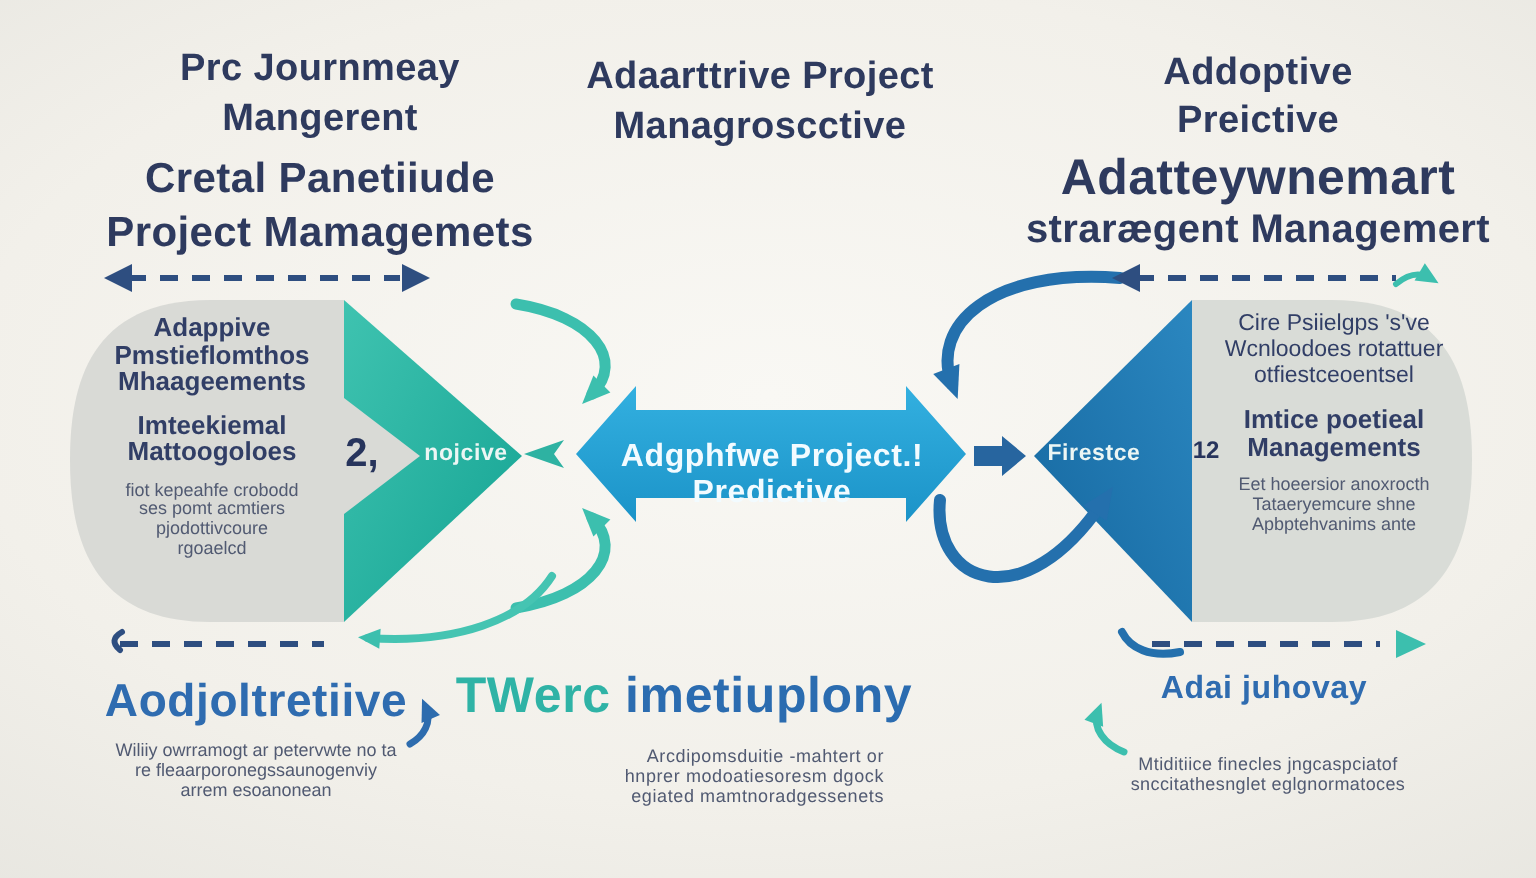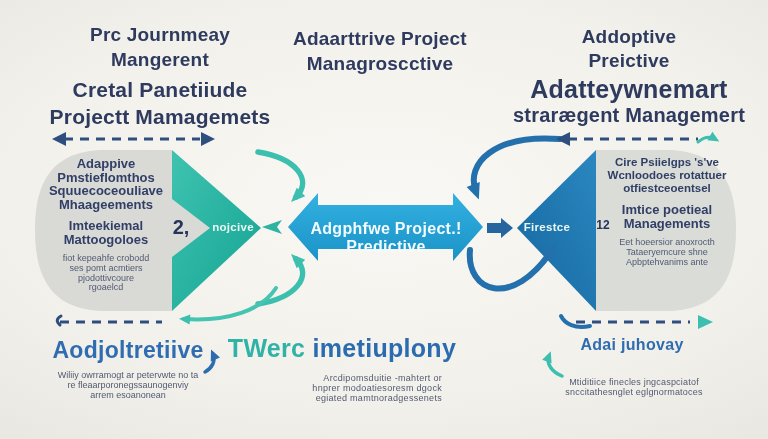--- a/index.html
+++ b/index.html
@@ -6,21 +6,21 @@
   .canvas{
     position:relative;width:768px;height:439px;overflow:hidden;
     font-family:"Liberation Sans", sans-serif;
     background:radial-gradient(ellipse 95% 85% at 50% 45%, #f9f8f4 0%, #f2f0ea 55%, #e3e2dc 100%);
   }
   .shapes{position:absolute;left:0;top:0;width:768px;height:439px;}
   .txt{position:absolute;text-align:center;color:#2e3a5e;z-index:5;}
   .h-md{font-size:19px;font-weight:600;line-height:25px;letter-spacing:.2px;}
   .h-bold{font-size:21px;font-weight:700;line-height:27px;letter-spacing:.2px;}
   .blk{font-size:13px;font-weight:700;line-height:13.5px;color:#313e66;}
-  .blk-semi{font-size:11.5px;font-weight:700;line-height:13px;color:#313e66;}
+  .blk-semi{font-size:11.5px;font-weight:400;line-height:13px;color:#313e66;}
   .tiny{font-size:9px;font-weight:400;line-height:9.8px;color:#515a72;}
   .white-label{font-size:11.5px;font-weight:600;color:#ecf6f4;letter-spacing:.3px;}
   .num{font-weight:700;color:#27345c;}
   .arrow-label{font-size:16px;font-weight:700;color:#f2fbff;letter-spacing:.3px;}
   .btitle{font-weight:700;color:#2f6cb0;letter-spacing:.3px;}
   .teal-word{color:#2fb3a6;}
   .blue-word{color:#2b6cb0;}
   .gap8{height:8px;}
 </style>
 </head>
@@ -104,40 +104,39 @@
 
     <path d="M 205 372 C 212 368 216 361 213 354" fill="none" stroke="#2d6cae" stroke-width="3.5" stroke-linecap="round" marker-end="url(#mBs)"></path>
     <path d="M 562 376 C 552 372 546 364 549 356" fill="none" stroke="#3cbfae" stroke-width="3.5" stroke-linecap="round" marker-end="url(#mTs)"></path>
   </svg>
 
   <div class="txt" style="left:10px;top:22px;width:300px;">
     <div class="h-md">Prc Journmeay</div>
     <div class="h-md">Mangerent</div>
     <div style="height:4px;"></div>
     <div class="h-bold">Cretal Panetiiude</div>
-    <div class="h-bold">Projectt Mamagemets</div>
+    <div class="h-bold">Project Mamagemets</div>
   </div>
 
   <div class="txt" style="left:250px;top:26px;width:260px;">
     <div class="h-md">Adaarttrive Project</div>
     <div class="h-md">Managroscctive</div>
   </div>
 
   <div class="txt" style="left:494px;top:25px;width:270px;">
     <div class="h-md" style="line-height:24px;">Addoptive</div>
     <div class="h-md" style="line-height:24px;">Preictive</div>
     <div style="height:3px;"></div>
     <div class="h-bold" style="font-size:25px;line-height:26px;">Adatteywnemart</div>
     <div class="h-bold" style="font-size:20px;line-height:26px;">strarægent Managemert</div>
   </div>
 
   <div class="txt" style="left:40px;top:157px;width:132px;">
     <div class="blk">Adappive</div>
     <div class="blk">Pmstieflomthos</div>
-    <div class="blk">Squuecoceouliave</div>
     <div class="blk">Mhaageements</div>
     <div class="gap8"></div>
     <div class="blk">Imteekiemal</div>
     <div class="blk">Mattoogoloes</div>
     <div class="gap8"></div>
     <div class="tiny">fiot kepeahfe crobodd</div>
     <div class="tiny">ses pomt acmtiers</div>
     <div class="tiny">pjodottivcoure</div>
     <div class="tiny">rgoaelcd</div>
   </div>

